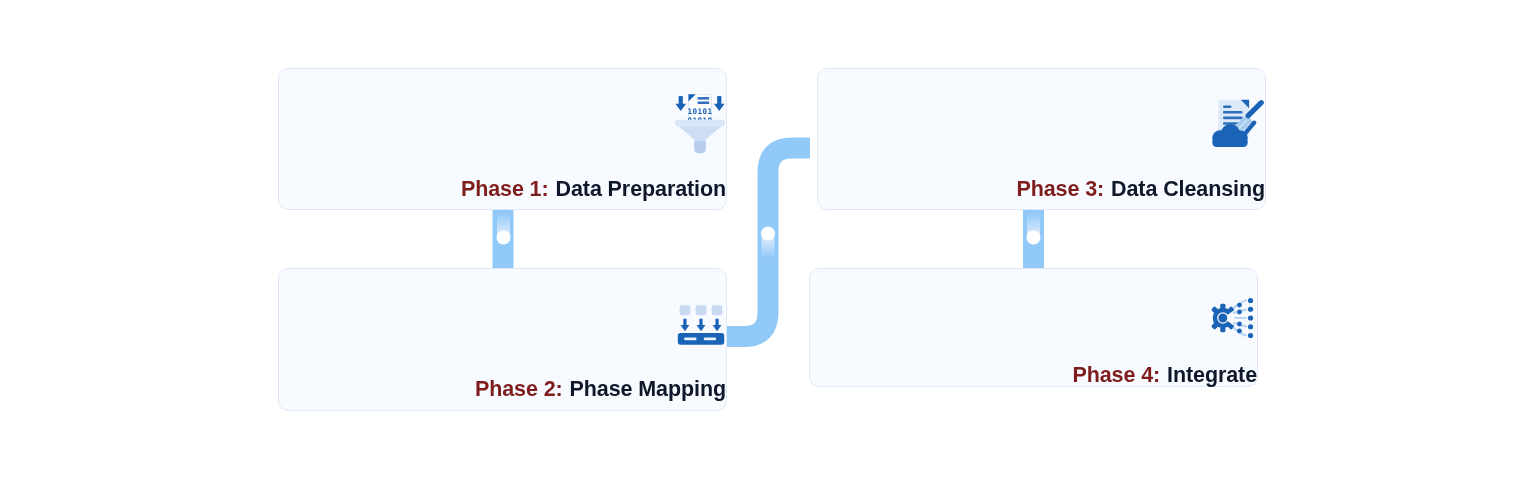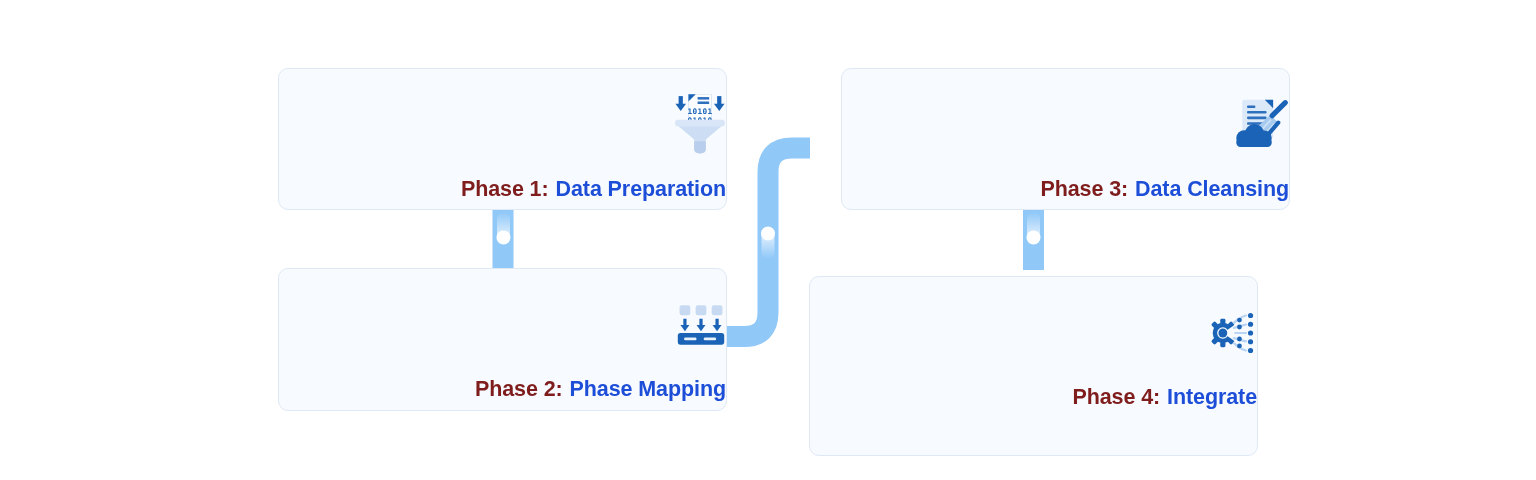--- a/index.html
+++ b/index.html
@@ -18,31 +18,31 @@
     width:449px;height:142px;
     background:#F7FAFE;
     border:1px solid #DFE9F6;
     border-radius:10px;
     box-sizing:border-box;
     z-index:1;
     display:flex;flex-direction:column;align-items:flex-end;
   }
   .card-1{left:278px;top:68px;}
   .card-2{left:278px;top:268px;height:143px;}
-  .card-3{left:841px;top:68px;}
-  .card-4{left:809px;top:268px;height:180px;margin-top:8px;}
+  .card-3{left:817px;top:68px;}
+  .card-4{left:809px;top:268px;height:119px;}
   .icon-wrap{
     height:96px;display:flex;align-items:center;justify-content:center;padding-top:8px;
   }
   .phase-label{
     font-size:21.5px;font-weight:700;letter-spacing:-0.1px;
     white-space:nowrap;line-height:1;margin-top:6px;
   }
   .phase-prefix{color:#7f1d1d;margin-right:7px;}
-  .phase-title{color:#1d4ed8;}
+  .phase-title{color:#0f172a;}
   .bin-text{
     font-family:"DejaVu Sans Mono", monospace;
     font-size:8px;font-weight:bold;letter-spacing:0.4px;
   }
 </style>
 </head>
 <body>
 
 <div class="canvas">
 

